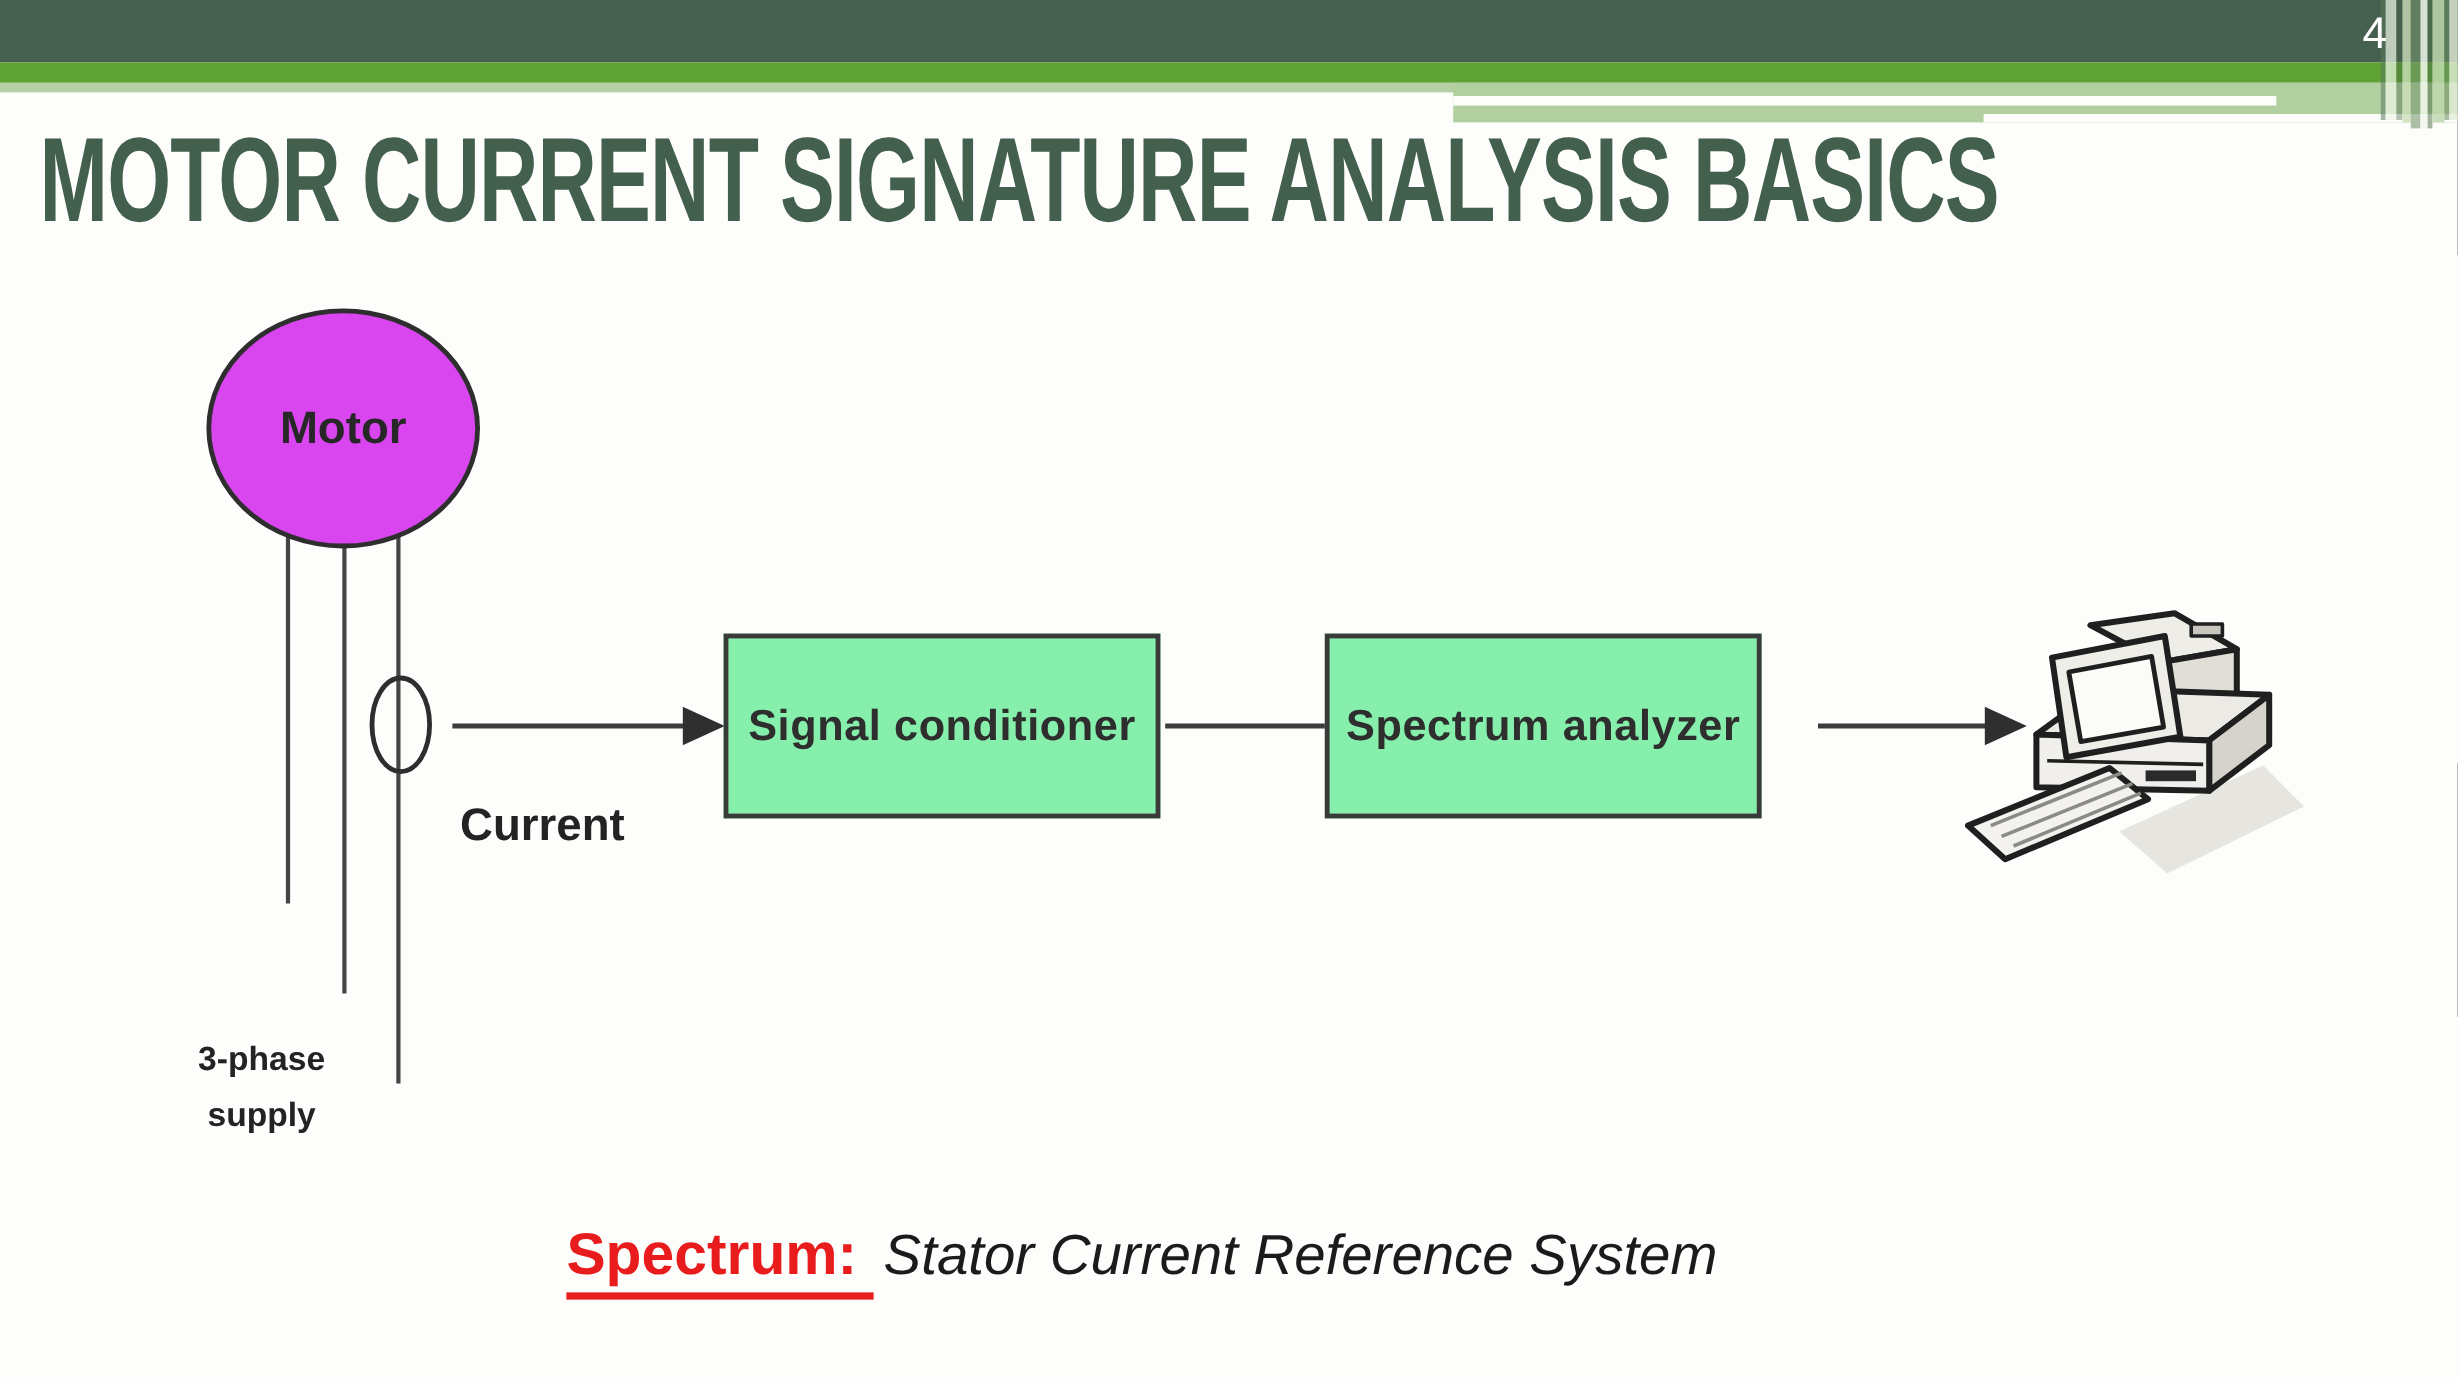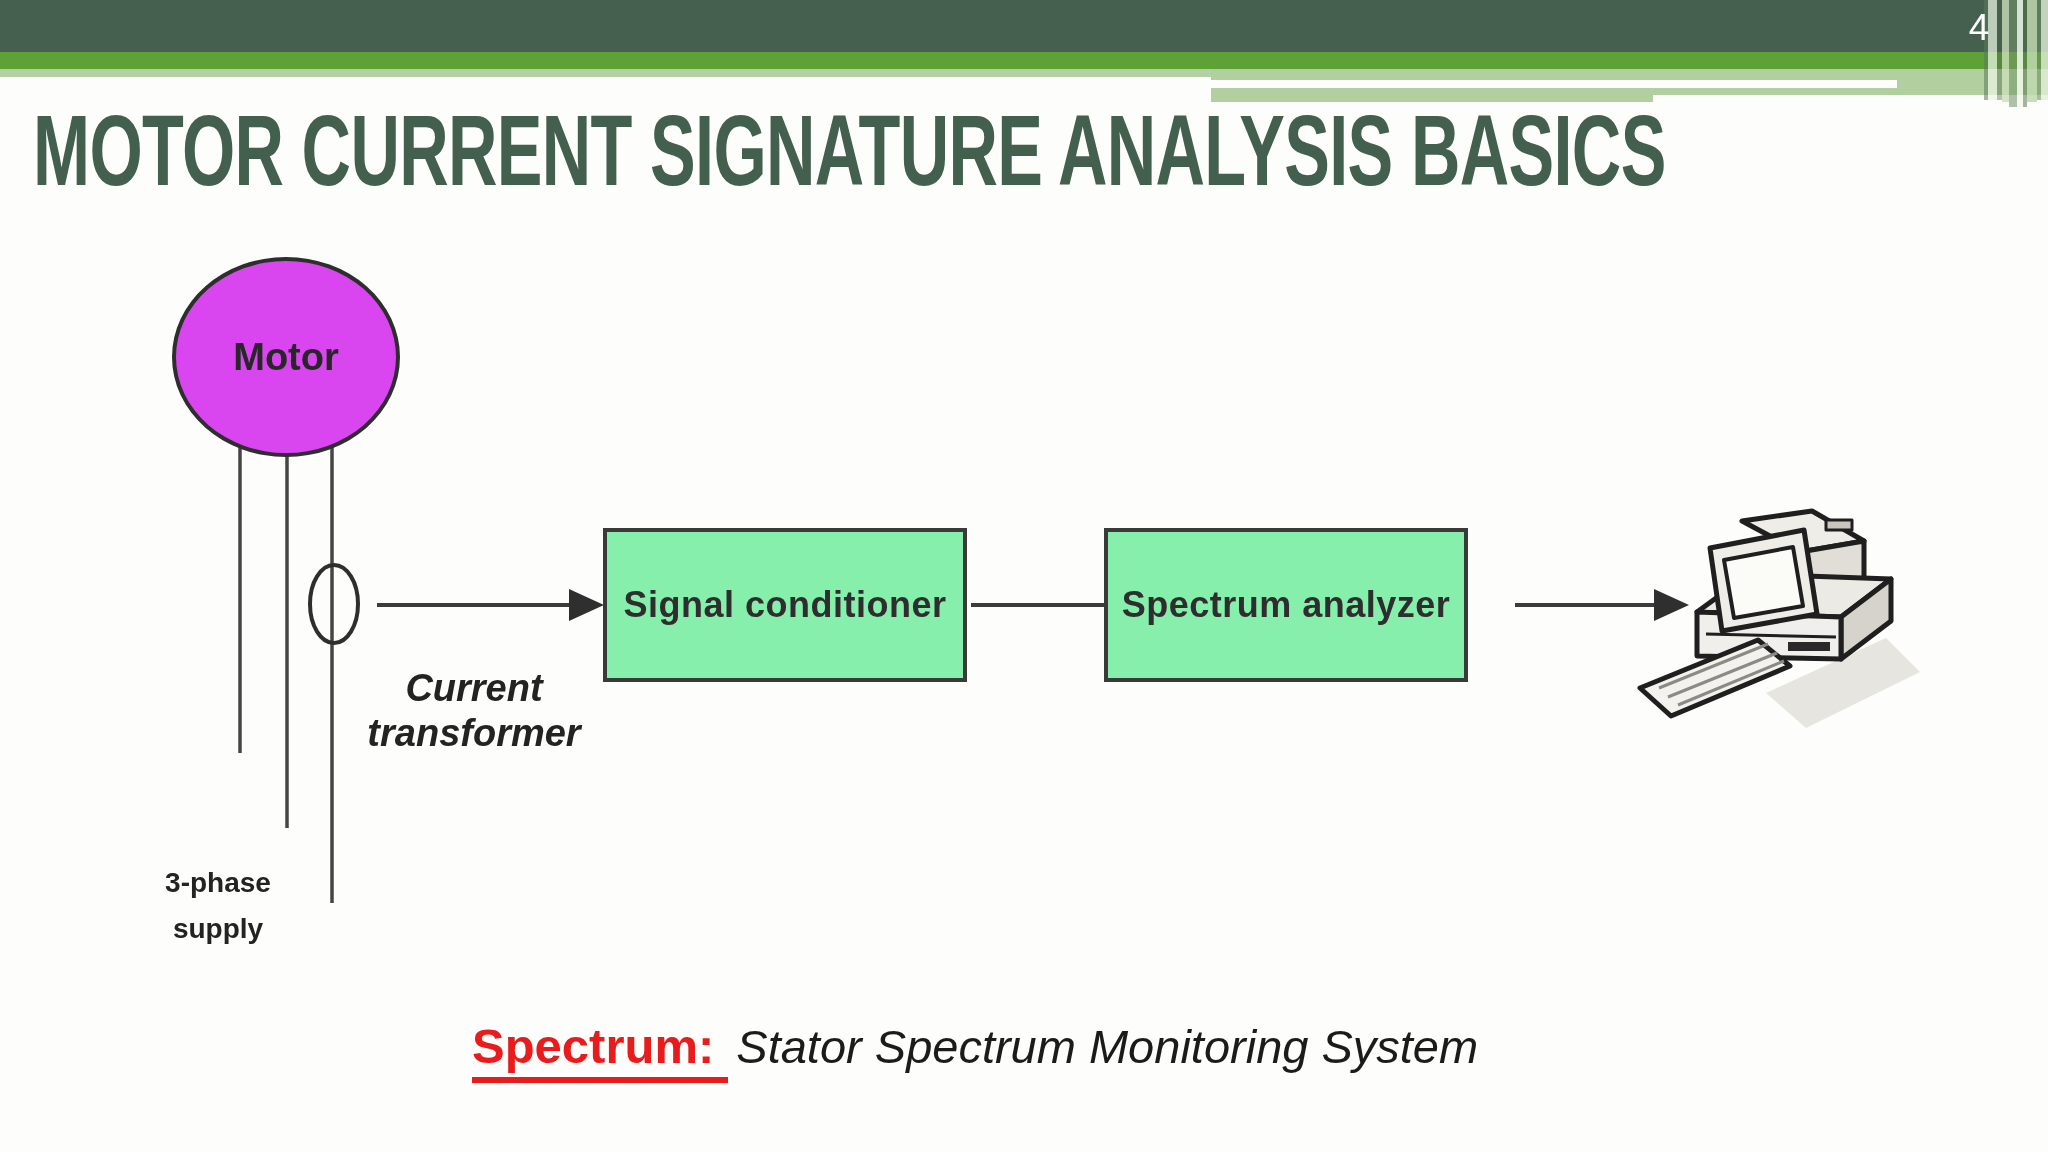--- a/index.html
+++ b/index.html
@@ -40,21 +40,21 @@
                 display:flex;align-items:center;justify-content:center;
                 font-size:38px;font-weight:700;color:#272727;}
   .box{position:absolute;top:528px;width:364px;height:154px;box-sizing:border-box;
        border:4px solid #3a3a3a;background:#86efac;z-index:2;
        display:flex;align-items:center;justify-content:center;
        font-size:36px;font-weight:700;color:#2e2e2e;letter-spacing:.5px;}
   .box-signal{left:603px;}
   .box-spectrum{left:1104px;}
   .lbl{position:absolute;z-index:2;text-align:center;font-weight:700;color:#232323;
        font-size:38px;line-height:45px;}
-  .lbl-transformer{left:314px;top:666px;width:320px;font-style:italic;}
+  .lbl-transformer{left:292px;top:666px;width:320px;}
   .lbl-supply{left:118px;top:860px;width:200px;font-size:28px;line-height:46px;}
 
   
   .reference{position:absolute;left:472px;top:1018px;z-index:2;display:flex;align-items:baseline;}
   .ref-label{color:#e81c1c;font-weight:700;font-size:49px;line-height:1.15;
              border-bottom:6px solid #e81c1c;padding-bottom:3px;padding-right:14px;}
   .ref-text{font-style:italic;font-size:47px;color:#1b1b1b;margin-left:8px;line-height:1.15;}
 </style>
 </head>
 <body>
@@ -129,25 +129,24 @@
     <span>Motor</span>
   </div>
   <div class="box box-signal">
     <span>Signal conditioner</span>
   </div>
   <div class="box box-spectrum">
     <span>Spectrum analyzer</span>
   </div>
   <div class="lbl lbl-transformer">
     <div>Current</div>
-    <div>transformer</div>
   </div>
   <div class="lbl lbl-supply">
     <div>3-phase</div>
     <div>supply</div>
   </div>
 
   <div class="reference">
     <span class="ref-label">Spectrum:</span>
-    <span class="ref-text">Stator Spectrum Monitoring System</span>
+    <span class="ref-text">Stator Current Reference System</span>
   </div>
 
 </div>
 
 </body></html>

